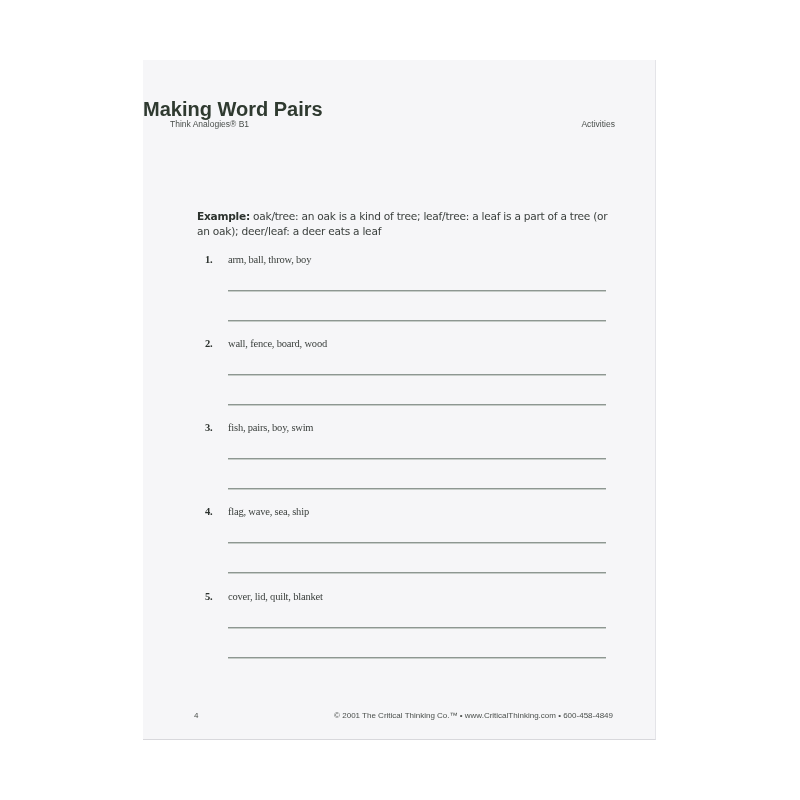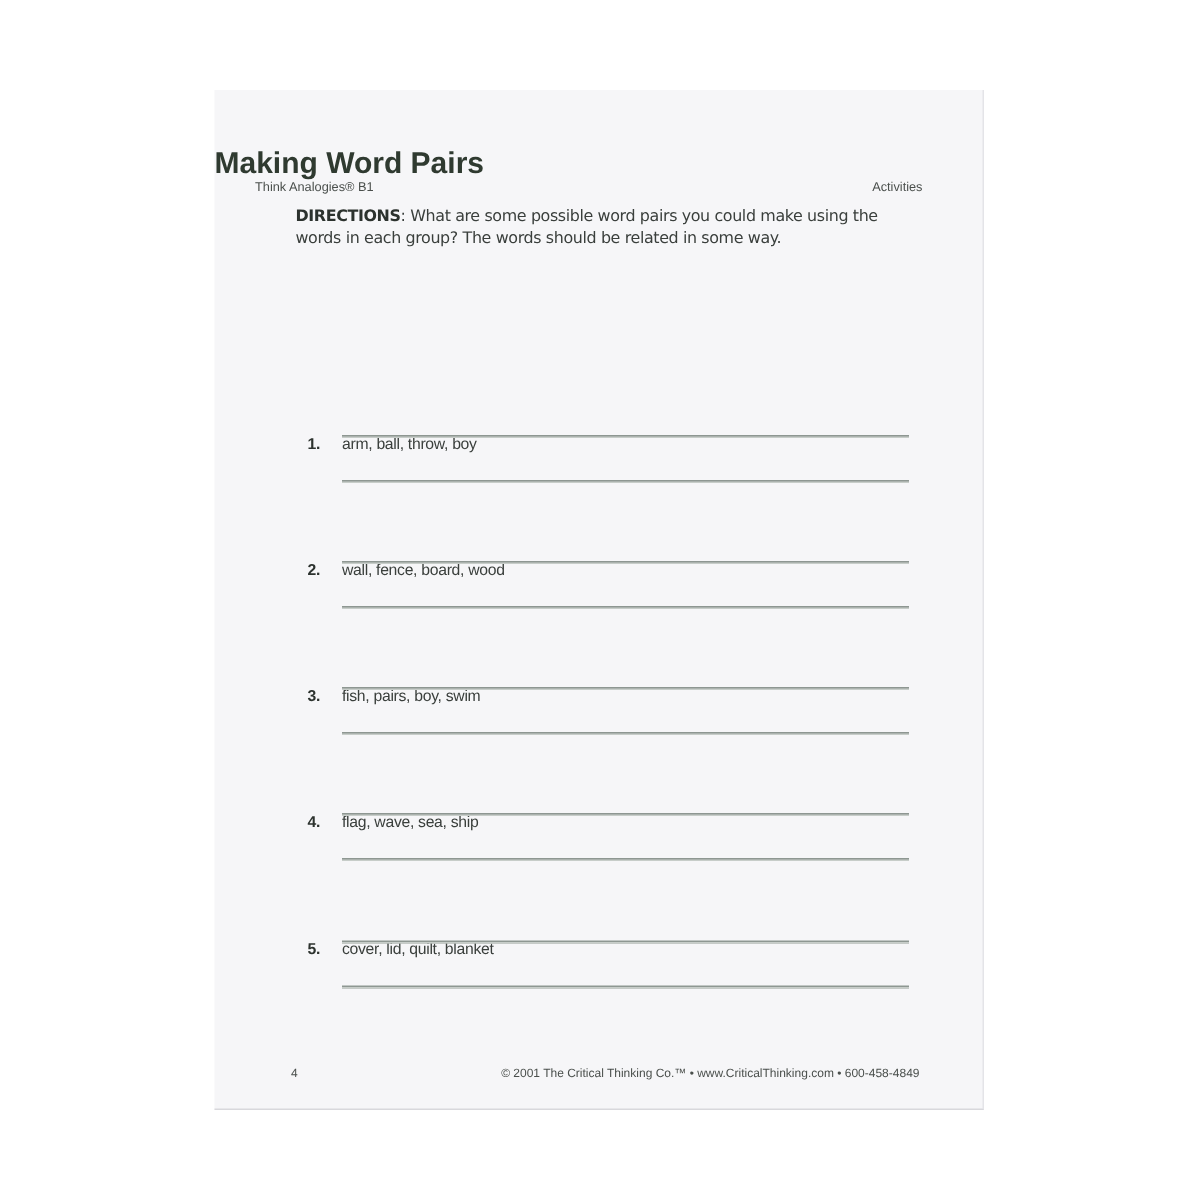--- a/index.html
+++ b/index.html
@@ -28,23 +28,22 @@
     }
     .para b { color: #2c322e; }
     .directions { top: 77px; }
     .example { top: 149px; }
     .words {
       position: absolute; top: 121px; left: 0; width: 100%; text-align: center;
       font-family: "DejaVu Sans", sans-serif; font-size: 11.5px; color: #2f3530;
     }
     .item {
       position: absolute; left: 62px;
-      font-family: Liberation Sans, sans-serif; font-size: 10.5px; color: #3a3f3c;
+      font-family: Liberation Serif, serif; font-size: 10.5px; color: #3a3f3c;
       letter-spacing: -0.2px;
-      margin-top: 36px;
     }
     .item .num { font-weight: bold; display: inline-block; width: 23px; color: #2c322e; }
     .line {
       position: absolute; left: 85px; width: 378px; height: 1px;
       background: #8e9792; border-bottom: 1px solid #c7cdc9;
     }
     .foot-left, .foot-right {
       position: absolute; top: 651px; font-family: "Liberation Sans", sans-serif;
       font-size: 8px; color: #4a4f4c;
     }
@@ -53,23 +52,23 @@
   </style>
 </head>
 <body>
 
 <div class="page">
   <div class="hdr-left">Think Analogies® B1</div>
   <div class="hdr-right">Activities</div>
 
   <div class="title">Making Word Pairs</div>
 
-  <div class="para directions"><b>DIRECTIONS</b><span>:  What are some possible word pairs you could make using the words in each group? The words should be related in some way.</span></div>
 
 
+  <div class="para example"><b>Example:</b><span> oak/tree:  an oak is a kind of tree; leaf/tree:  a leaf is a part of a tree (or an oak); deer/leaf:  a deer eats a leaf</span></div>
 
   <div class="item" style="top:194px;">
     <span class="num">1.</span><span>arm, ball, throw, boy</span>
   </div>
   <div class="line" style="top:230px;"></div>
   <div class="line" style="top:260px;"></div>
 
   <div class="item" style="top:278px;">
     <span class="num">2.</span><span>wall, fence, board, wood</span>
   </div>

